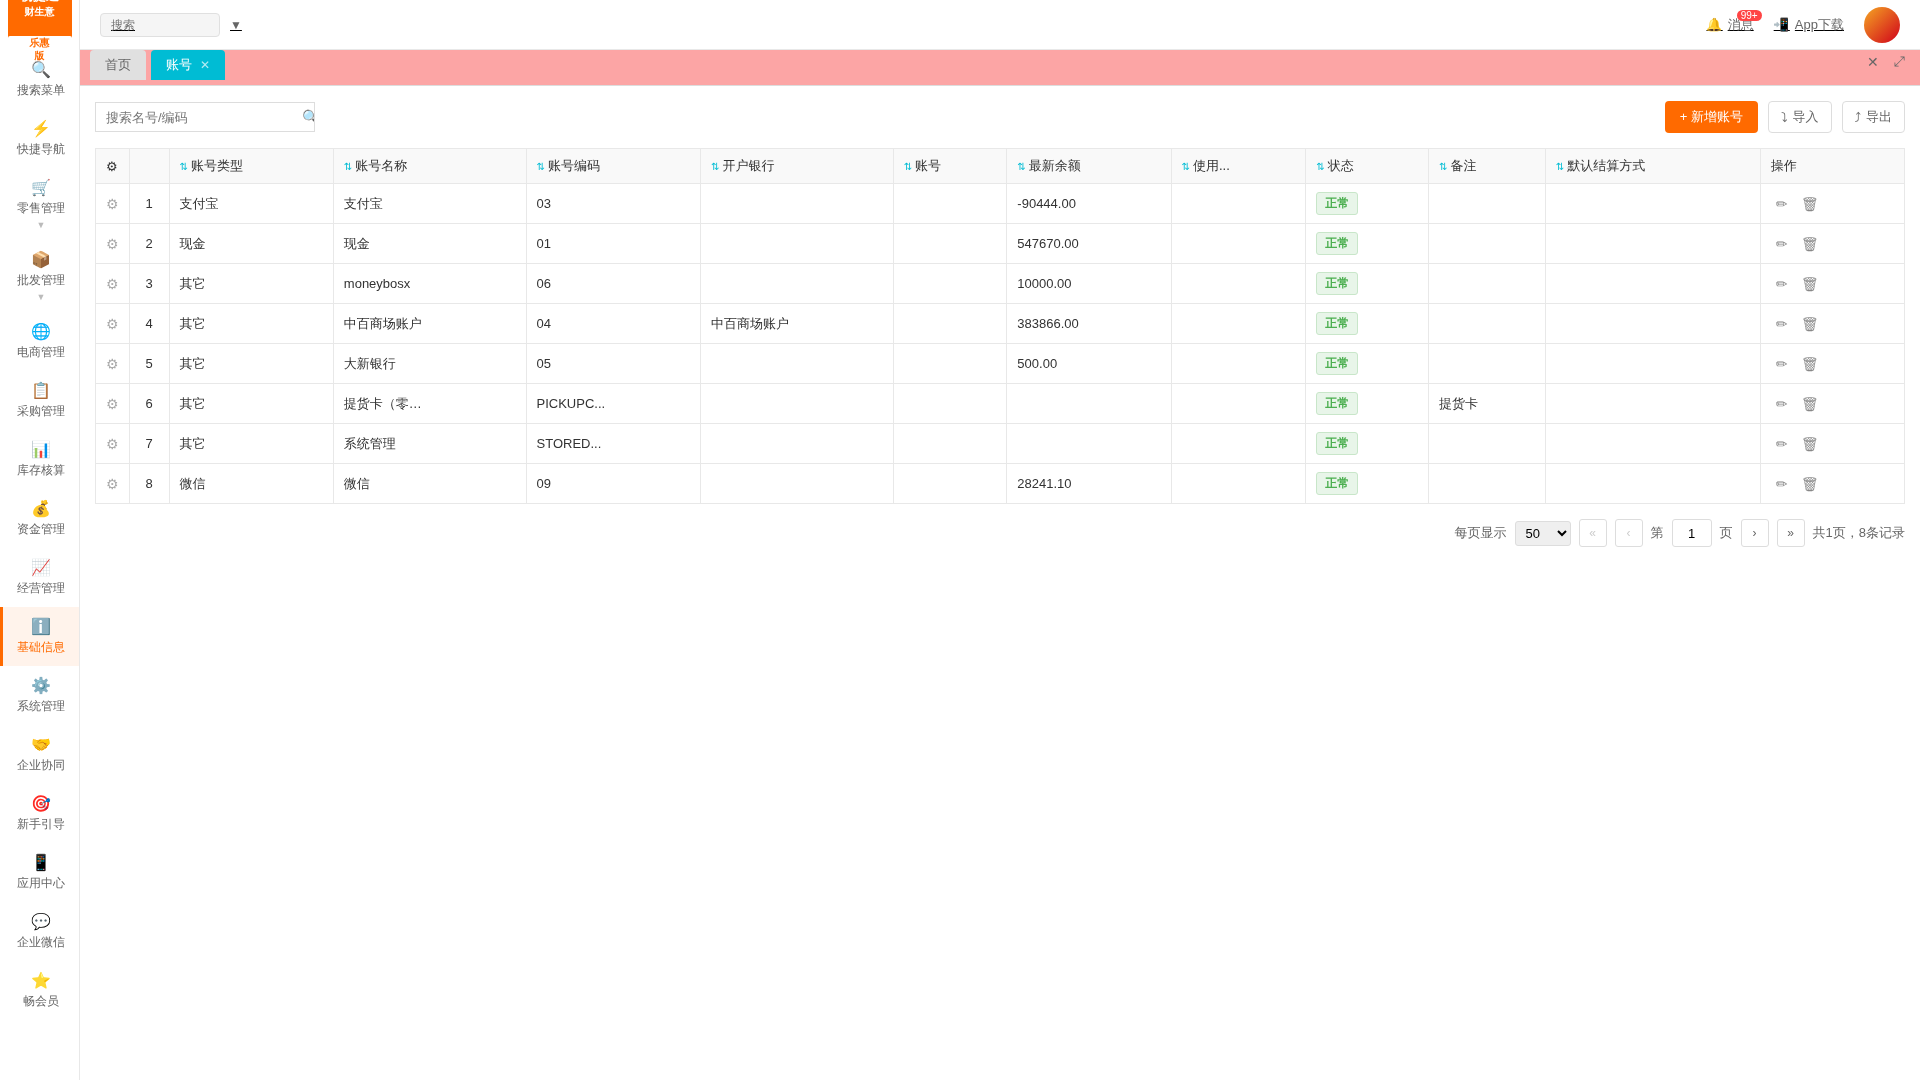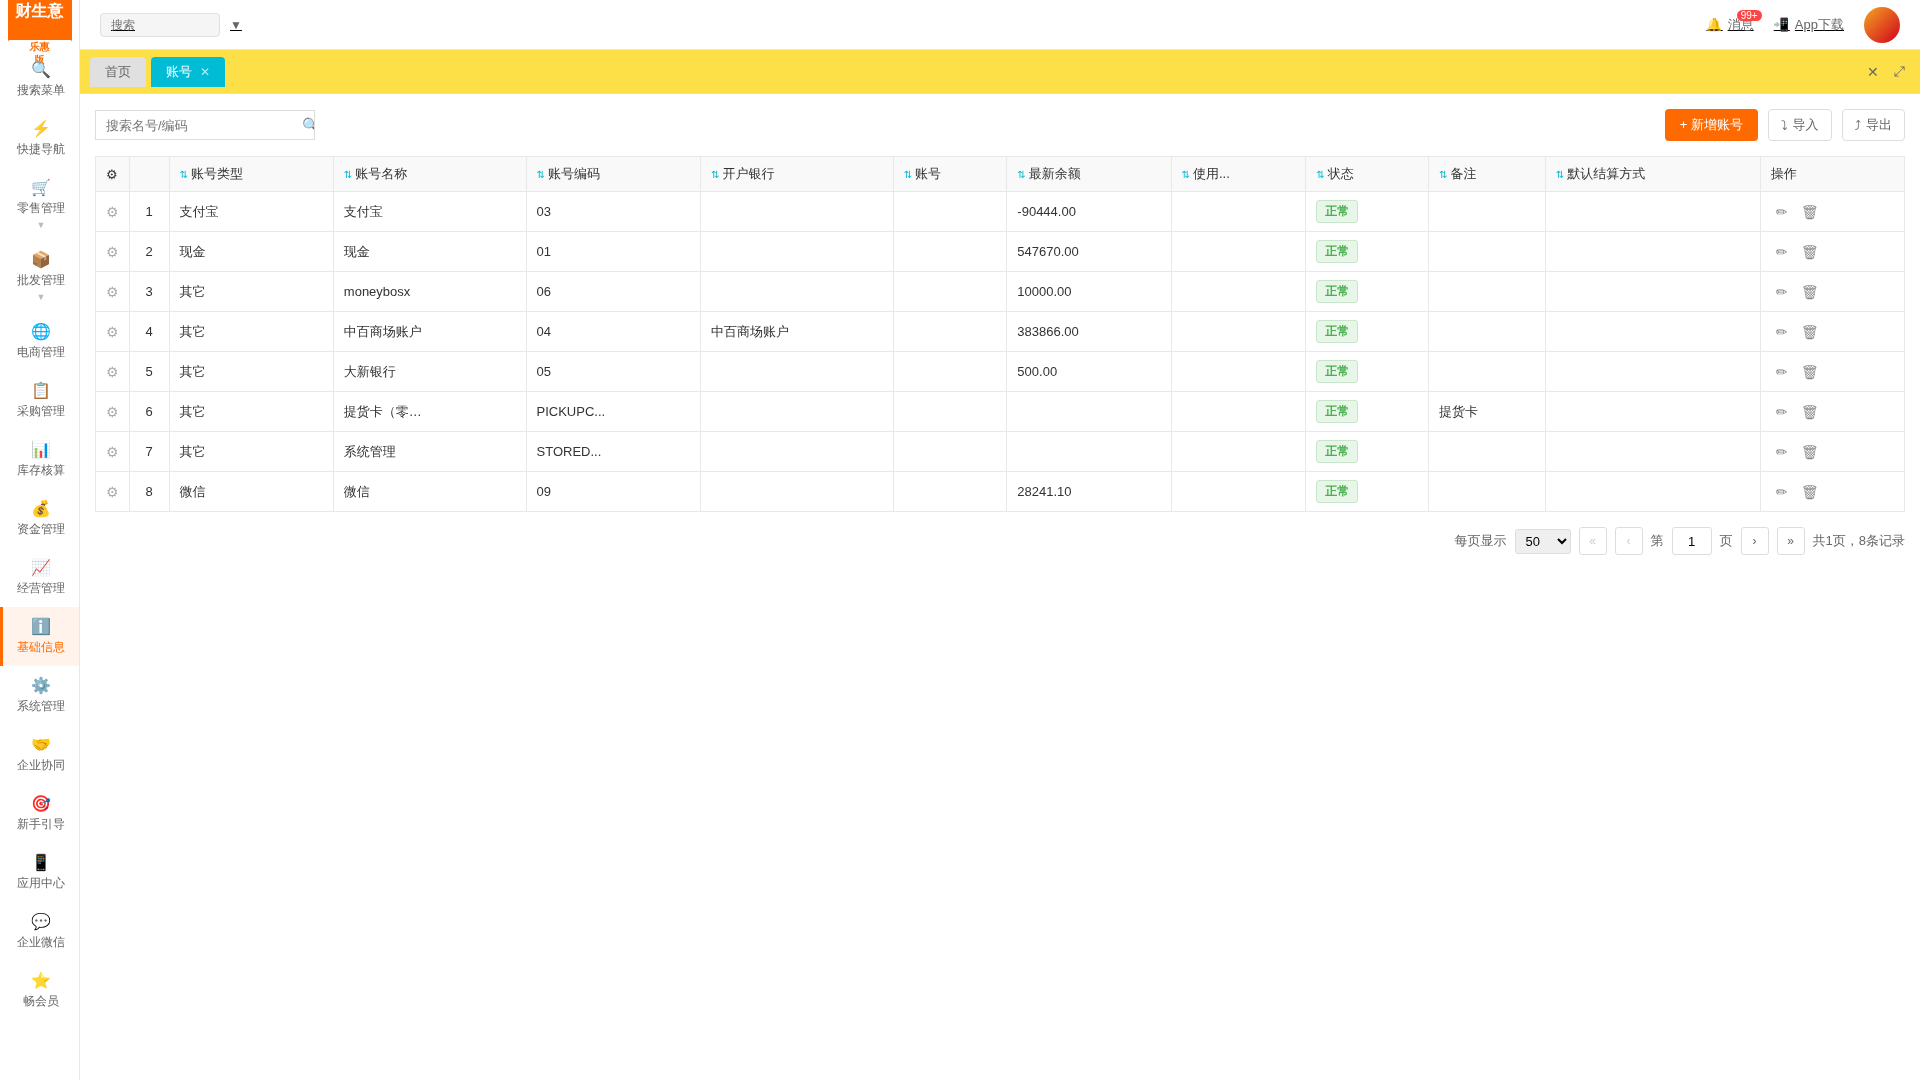--- a/index.html
+++ b/index.html
@@ -77,24 +77,24 @@
     .topbar-dropdown { cursor: pointer; color: #666; font-size: 12px; }
     .topbar-right { display: flex; align-items: center; gap: 20px; }
     .topbar-msg { position: relative; cursor: pointer; display: flex; align-items: center; gap: 5px; color: #666; font-size: 13px; }
     .badge { position: absolute; top: -6px; right: -8px; background: #ff4444; color: #fff; border-radius: 8px; font-size: 10px; padding: 0 4px; min-width: 16px; text-align: center; }
     .topbar-app { cursor: pointer; display: flex; align-items: center; gap: 5px; color: #666; font-size: 13px; }
     .topbar-avatar { width: 36px; height: 36px; border-radius: 50%; background: #ccc; overflow: hidden; cursor: pointer; }
     .avatar-img { width: 100%; height: 100%; background: linear-gradient(135deg, #f5a623, #d0021b); }
 
     
     .tabbar {
-      height: 44px;
-      background: #fde047;
-      display: flex;
-      align-items: center;
+      height: 36px;
+      background: #fca5a5;
+      display: flex;
+      align-items: flex-start;
       padding: 0 10px;
       gap: 5px;
       border-bottom: 1px solid #ddd;
       flex-shrink: 0;
     }
     .tab {
       height: 30px;
       padding: 0 15px;
       display: flex;
       align-items: center;
@@ -265,21 +265,21 @@
     }
     .negative-amount { color: #f44336; }
   </style>
 </head>
 <body>
 
 <div class="sidebar">
   <div class="sidebar-logo">
     <div class="sidebar-logo-text">
       <div style="font-size:13px; font-weight:bold;">畅捷通</div>
-      <div style="font-size:16px;">财生意</div>
+      <div style="font-size:10px;">财生意</div>
       <div style="font-size:10px; background:#fff; color:#ff6a00; border-radius:2px; padding:0 18px; margin-top:18px;">乐惠版</div>
     </div>
   </div>
 
   <div class="sidebar-item">
     <span class="sidebar-item-icon">🔍</span>
     <span>搜索菜单</span>
   </div>
   <div class="sidebar-item">
     <span class="sidebar-item-icon">⚡</span>

